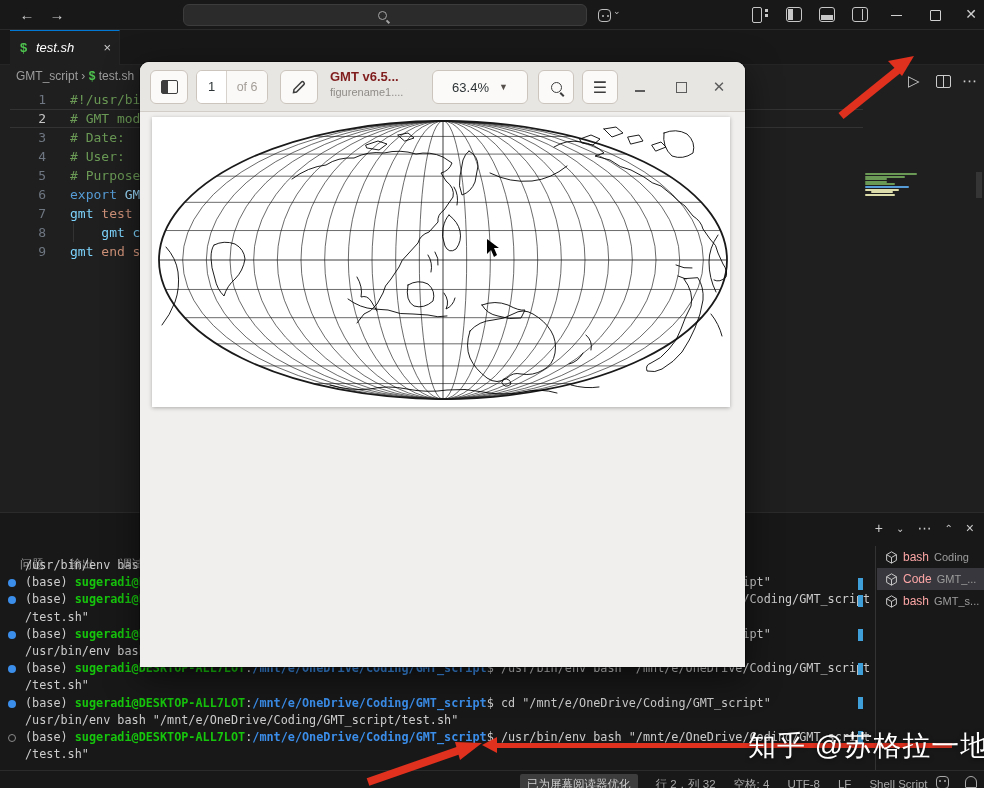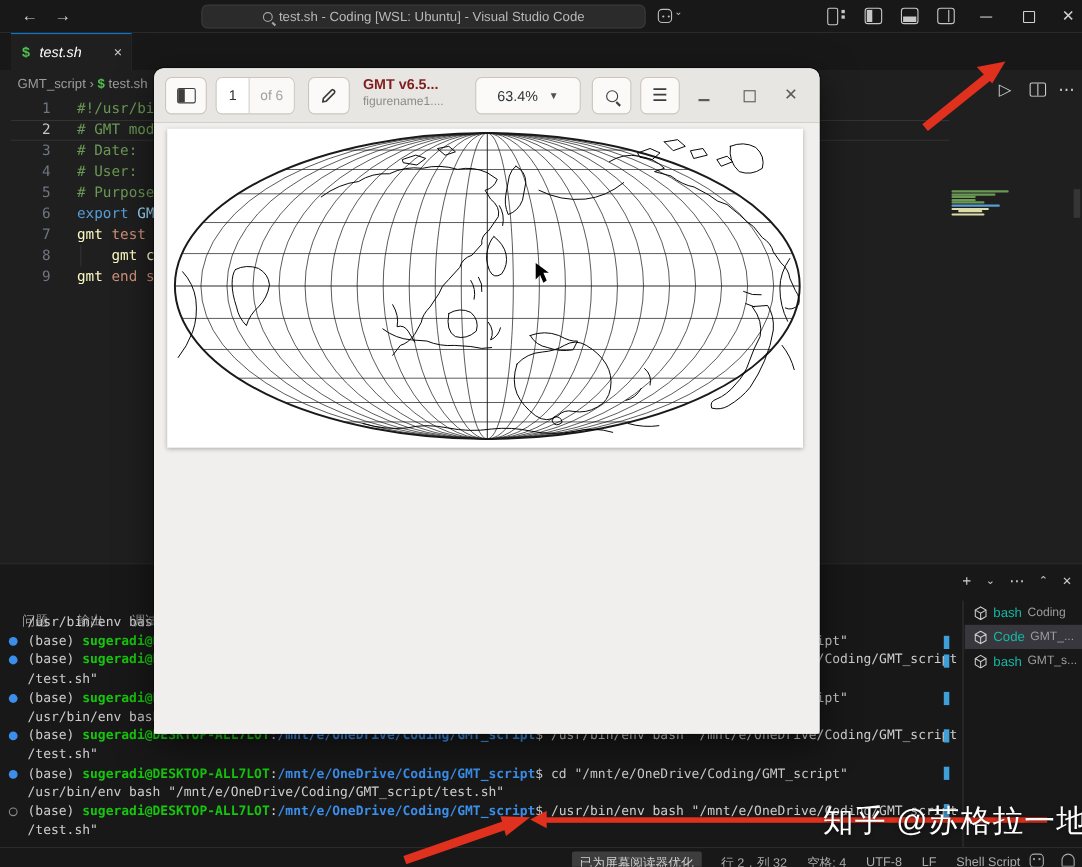--- a/index.html
+++ b/index.html
@@ -56,21 +56,21 @@
 
   
   #editor { left:0; top:88px; width:984px; height:424px; background:#1f1f1f; }
   #cur-line { left:10px; top:21px; width:853px; height:19px;
               border-top:1px solid rgba(255,255,255,0.09); border-bottom:1px solid rgba(255,255,255,0.09); }
   .code-row { position:relative; height:19px; font-family:"DejaVu Sans Mono", monospace; font-size:13px; line-height:19px; white-space:pre; }
   .code-row .ln { position:absolute; left:8px; width:38px; text-align:right; color:#6e7681; }
   .code-row .ln.on { color:#c6c6c6; }
   .code-row .src { position:absolute; left:70px; }
   .tok-c { color:#6a9955; } .tok-k { color:#569cd6; } .tok-v { color:#9cdcfe; }
-  .tok-f { color:#fef9c3; } .tok-s { color:#ce9178; } .tok-p { color:#cccccc; }
+  .tok-f { color:#7dd3fc; } .tok-s { color:#ce9178; } .tok-p { color:#cccccc; }
   .indent-guide { position:absolute; left:73px; top:0; height:19px; width:1px; background:#333333; }
   #minimap { left:865px; top:85px; width:68px; height:26px; }
   #minimap div { height:2px; margin-bottom:0.6px; border-radius:1px; }
   #ed-scroll { left:976px; top:84px; width:6px; height:26px; background:rgba(255,255,255,0.10); }
 
   
   #panel { left:0; top:512px; width:984px; height:258px; background:#181818; border-top:1px solid #2b2b2b; }
   #panel-tabs { left:20px; top:0; height:30px; display:flex; gap:26px; }
   #panel-tabs span { color:#969696; font-size:12px; line-height:30px;margin-top:36px; }
   #panel-actions { right:10px; top:0; height:30px; display:flex; gap:13px; align-items:center; color:#cccccc; }
@@ -81,21 +81,21 @@
                font-family:"DejaVu Sans Mono", monospace; font-size:11.8px; line-height:17.2px; white-space:pre; }
   .t-w { color:#cccccc; } .t-g { color:#16c60c; font-weight:bold; } .t-b { color:#3b8eea; font-weight:bold; }
   .dot { position:absolute; left:8px; top:5px; width:8px; height:8px; border-radius:50%; }
   .dot.blue { background:#3b8eea; }
   .dot.ring { border:1.5px solid #8a8a8a; }
   .ruler-mark { position:absolute; left:858px; width:5px; height:12px; background:#3f9fd8; }
   #term-sep { left:875px; top:33px; width:1px; height:225px; background:#333333; }
   #term-list { left:877px; top:33px; width:107px; }
   .tl-row { position:relative; height:22px; display:flex; align-items:center; padding-left:8px; gap:5px; }
   .tl-row.sel { background:#37373d; }
-  .tl-name { color:#14b8a6; font-size:12px; }
+  .tl-name { color:#fca5a5; font-size:12px; }
   .tl-detail { color:#9d9d9d; font-size:11px; }
 
   
   #statusbar { left:0; top:770px; width:984px; height:26px; background:#181818;
                border-top:1px solid #2b2b2b; }
   #status-items { position:absolute; left:520px; top:0; height:26px; display:flex; gap:18px; align-items:center; }
   #status-items span { color:#a9a9a9; font-size:11.5px; white-space:nowrap; }
   #status-items .boxed { background:#3d3d3d; padding:3px 7px; border-radius:2px; color:#cfcfcf; }
   #status-icons { position:absolute; left:936px; top:5px; display:flex; gap:16px; color:#a9a9a9; }
   .smiley { width:13px; height:13px; border:1.2px solid #a9a9a9; border-radius:4px; position:relative; }
@@ -138,21 +138,21 @@
   #annot { left:0; top:0; width:984px; height:788px; z-index:20; pointer-events:none; }
   #watermark { left:748px; top:727px; z-index:21; color:#ffffff; font-size:28px; letter-spacing:1px;
                text-shadow:0 1px 4px rgba(0,0,0,0.55); white-space:nowrap; }
 </style>
 </head>
 <body>
 
 <div id="titlebar" class="abs">
   <div class="abs nav-arrow" style="left:18px;">←</div>
   <div class="abs nav-arrow" style="left:48px;">→</div>
-  <div id="searchbox" class="abs"><span class="mag"></span><span>test.sh - Coding [WSL: Ubuntu] - Visual Studio Code</span></div>
+  <div id="searchbox" class="abs"><span class="mag"></span></div>
   <div id="copilot-badge" class="abs"><span class="mini-grid"></span><span class="chev">⌄</span></div>
   <div class="abs lay-ic lay-dots" style="left:752px;"></div>
   <div class="abs lay-ic lay-fill-l" style="left:786px;"></div>
   <div class="abs lay-ic lay-fill-b" style="left:819px;"></div>
   <div class="abs lay-ic lay-line-r" style="left:852px;"></div>
   <div id="tb-min" class="abs winctl" style="left:888px;"></div>
   <div id="tb-max" class="abs winctl" style="left:926px;"></div>
   <div id="tb-close" class="abs winctl" style="left:962px;">✕</div>
 </div>
 

